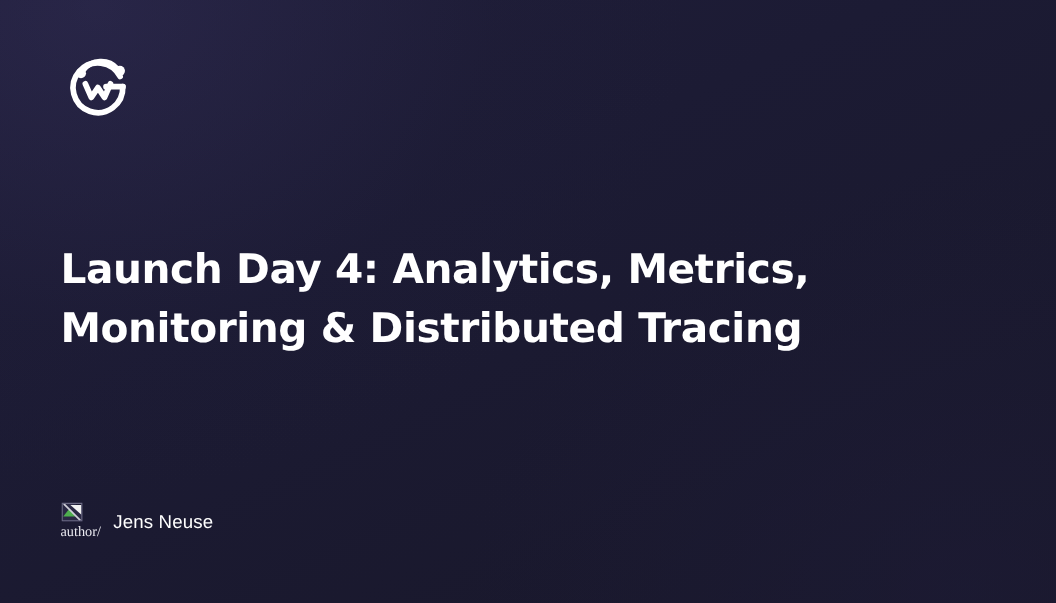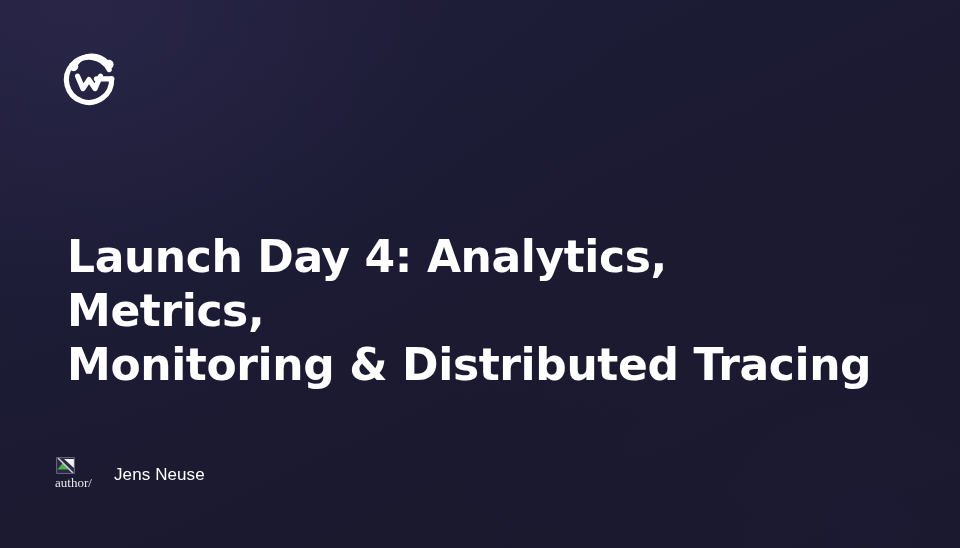--- a/index.html
+++ b/index.html
@@ -53,24 +53,24 @@
     height: 68px;
   }
   .logo-wrap svg { display: block; }
 
   
   .title {
     position: absolute;
     left: 55px;
     top: 218px;
     width: 810px;
-    margin: 12px;
+    margin: 0;
     color: #ffffff;
     font-family: "DejaVu Sans", sans-serif;
-    font-size: 44px;
+    font-size: 37px;
     line-height: 54px;
     font-weight: bold;
     letter-spacing: -0.4px;
     white-space: pre-line;
   }
 
   
   .author-row {
     position: absolute;
     left: 55px;
@@ -99,21 +99,20 @@
     top: 17px;
     width: 48px;
     font-family: "Liberation Serif", serif;
     font-size: 13px;
     line-height: 19px;
     color: #e9e9ef;
     white-space: nowrap;
     overflow: hidden;
   }
   .author-name {
-    margin-left: 11px;
     color: #ffffff;
     font-family: "Liberation Sans", sans-serif;
     font-size: 17px;
     line-height: 20px;
     font-weight: normal;
     letter-spacing: 0.1px;
     padding-bottom: 1px;
   }
 </style>
 </head>

